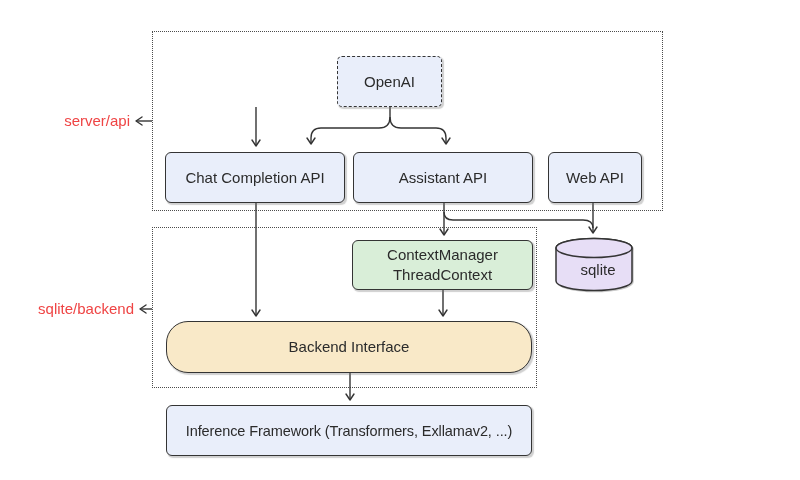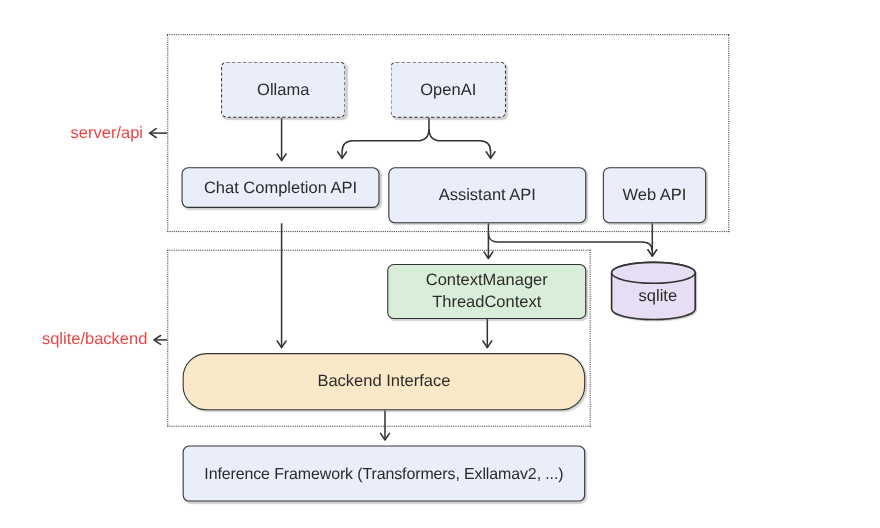--- a/index.html
+++ b/index.html
@@ -98,29 +98,26 @@
       <path d="M152,121 H136" marker-end="url(#arrow)"></path>
       <path d="M152,309 H140" marker-end="url(#arrow)"></path>
     </g>
 
     <g style="filter: drop-shadow(1.5px 1.5px 0.5px rgba(120,120,120,0.4));">
       <path d="M556,248 L556,281 A38,9.5 0 0 0 632,281 L632,248 A38,9.5 0 0 0 556,248 Z" fill="#e7def6" stroke="#343434" stroke-width="1.5"></path>
       <ellipse cx="594" cy="248" rx="38" ry="9.5" fill="#e7def6" stroke="#343434" stroke-width="1.5"></ellipse>
     </g>
   </svg>
 
-  <div class="node dashed" style="left:201px; top:56px; width:113px; height:51px;">
-    <span>Ollama</span>
-  </div>
 
-  <div class="node dashed" style="left:337px; top:56px; width:105px; height:51px;margin-left:18px;">
+  <div class="node dashed" style="left:337px; top:56px; width:105px; height:51px;">
     <span>OpenAI</span>
   </div>
 
-  <div class="node" style="left:165px; top:152px; width:180px; height:37px;">
+  <div class="node" style="left:165px; top:152px; width:180px; height:51px;">
     <span>Chat Completion API</span>
   </div>
 
   <div class="node" style="left:353px; top:152px; width:180px; height:51px;">
     <span>Assistant API</span>
   </div>
 
   <div class="node" style="left:548px; top:152px; width:94px; height:51px;">
     <span>Web API</span>
   </div>

